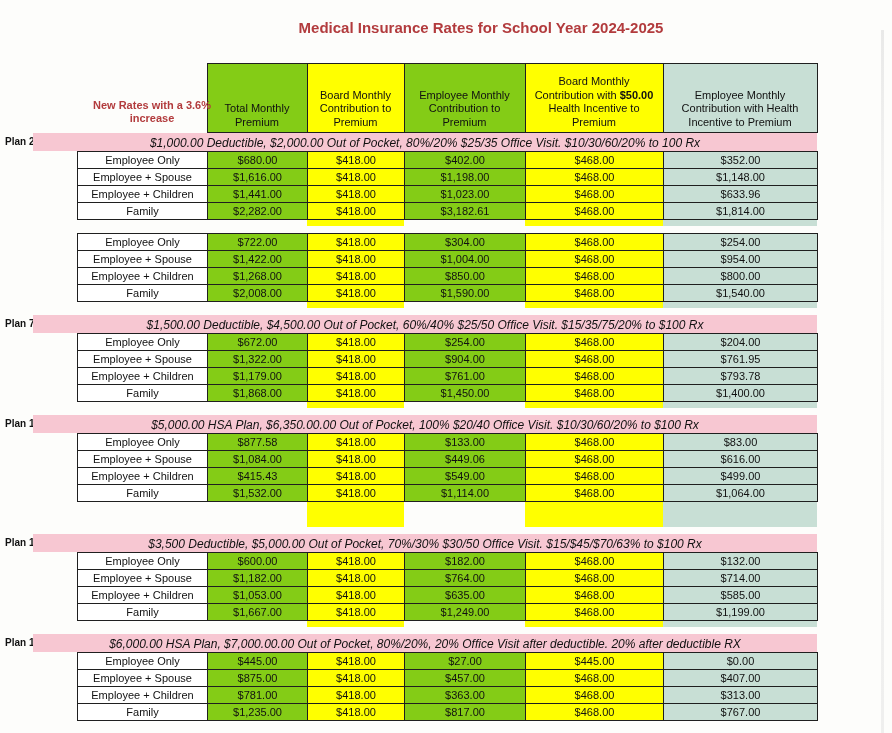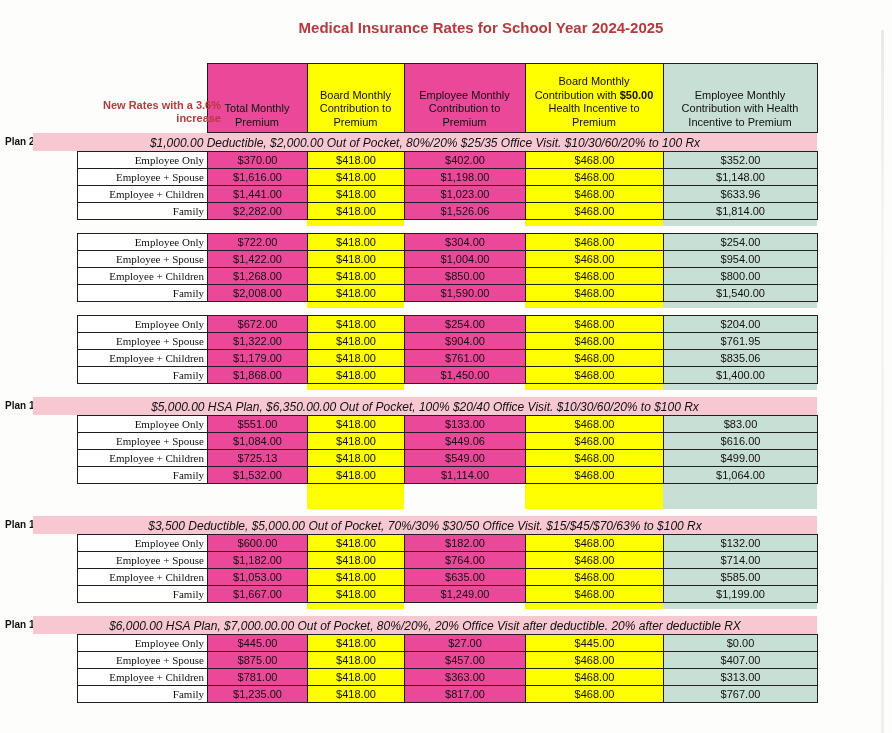--- a/index.html
+++ b/index.html
@@ -29,42 +29,42 @@
     box-sizing:border-box;
   }
   .sheet{
     position:relative;
     margin-left:77px;
     width:740px;
   }
   .note{
     position:absolute;
     left:6px;top:36px;width:138px;
-    text-align:right;
+    text-align:center;
     color:var(--red);
     font-weight:bold;
     font-size:11px;
     line-height:13px;
   }
   table{border-collapse:collapse;table-layout:fixed;width:740px;}
   col.c1{width:130px}col.c2{width:100px}col.c3{width:97px}
   col.c4{width:121px}col.c5{width:138px}col.c6{width:154px}
 
   .header-table{margin-top:23px;}
   .header-table td{
     border:1.5px solid var(--line);
     vertical-align:bottom;
     text-align:center;
     font-size:11px;
     line-height:13.5px;
     height:64px;
     padding:1px 2px 3px 2px;
   }
   .header-table td.spacer{border:none;background:transparent;}
-  .c-plain{background:#ec4899;}
+  .c-plain{background:#84cc16;}
   .c-yellow{background:var(--yellow);margin-top:24px;}
   .c-teal{background:var(--teal);}
 
   .plan-section{position:relative;margin-bottom:7px;}
   .banner-row{position:relative;height:18px;}
   .plan-label{
     position:absolute;left:-72px;top:0;width:66px;
     font-size:10px;font-weight:bold;line-height:18px;
   }
   .banner{
@@ -81,21 +81,21 @@
   }
   .rates-table td{
     border:1px solid var(--line);
     height:16px;
     font-size:11px;
     padding:0 3px;
     overflow:hidden;
     white-space:nowrap;
   }
   .rates-table{border:1.5px solid var(--line);}
-  .rates-table td.tier{text-align:right;background:#fff;font-family:Liberation Serif, serif;}
+  .rates-table td.tier{text-align:center;background:#fff;}
   .rates-table td.val{text-align:center;}
 
   .bleed{position:relative;height:6px;}
   .bleed.tall{height:25px;margin-bottom:0px;}
   .bleed div{position:absolute;top:0;bottom:0;}
   .bleed .b-y1{left:230px;width:97px;background:var(--yellow);}
   .bleed .b-y2{left:448px;width:138px;background:var(--yellow);}
   .bleed .b-t{left:586px;width:154px;background:var(--teal);}
 
   .scan-edge{
@@ -150,21 +150,21 @@
             <col class="c1">
             <col class="c2">
             <col class="c3">
             <col class="c4">
             <col class="c5">
             <col class="c6">
           </colgroup>
       <tbody>
   <tr>
     <td class="tier">Employee Only</td>
-    <td class="val c-plain">$370.00</td>
+    <td class="val c-plain">$680.00</td>
     <td class="val c-yellow">$418.00</td>
     <td class="val c-plain">$402.00</td>
     <td class="val c-yellow">$468.00</td>
     <td class="val c-teal">$352.00</td>
   </tr>
 
   <tr>
     <td class="tier">Employee + Spouse</td>
     <td class="val c-plain">$1,616.00</td>
     <td class="val c-yellow">$418.00</td>
@@ -179,21 +179,21 @@
     <td class="val c-yellow">$418.00</td>
     <td class="val c-plain">$1,023.00</td>
     <td class="val c-yellow">$468.00</td>
     <td class="val c-teal">$633.96</td>
   </tr>
 
   <tr>
     <td class="tier">Family</td>
     <td class="val c-plain">$2,282.00</td>
     <td class="val c-yellow">$418.00</td>
-    <td class="val c-plain">$1,526.06</td>
+    <td class="val c-plain">$3,182.61</td>
     <td class="val c-yellow">$468.00</td>
     <td class="val c-teal">$1,814.00</td>
   </tr>
 </tbody>
     </table>
     <div class="bleed">
       <div class="b-y1"></div>
       <div class="b-y2"></div>
       <div class="b-t"></div>
     </div>
@@ -248,20 +248,26 @@
 </tbody>
     </table>
     <div class="bleed">
       <div class="b-y1"></div>
       <div class="b-y2"></div>
       <div class="b-t"></div>
     </div>
   </div>
 
   <div class="plan-section">
+    <div class="banner-row">
+      <div class="plan-label">Plan 7</div>
+      <div class="banner">
+        <span class="banner-text">$1,500.00 Deductible, $4,500.00 Out of Pocket, 60%/40%  $25/50 Office Visit. $15/35/75/20% to $100 Rx</span>
+      </div>
+    </div>
     <table class="rates-table">
       <colgroup>
             <col class="c1">
             <col class="c2">
             <col class="c3">
             <col class="c4">
             <col class="c5">
             <col class="c6">
           </colgroup>
       <tbody>
@@ -282,21 +288,21 @@
     <td class="val c-yellow">$468.00</td>
     <td class="val c-teal">$761.95</td>
   </tr>
 
   <tr>
     <td class="tier">Employee + Children</td>
     <td class="val c-plain">$1,179.00</td>
     <td class="val c-yellow">$418.00</td>
     <td class="val c-plain">$761.00</td>
     <td class="val c-yellow">$468.00</td>
-    <td class="val c-teal">$835.06</td>
+    <td class="val c-teal">$793.78</td>
   </tr>
 
   <tr>
     <td class="tier">Family</td>
     <td class="val c-plain">$1,868.00</td>
     <td class="val c-yellow">$418.00</td>
     <td class="val c-plain">$1,450.00</td>
     <td class="val c-yellow">$468.00</td>
     <td class="val c-teal">$1,400.00</td>
   </tr>
@@ -321,39 +327,39 @@
             <col class="c1">
             <col class="c2">
             <col class="c3">
             <col class="c4">
             <col class="c5">
             <col class="c6">
           </colgroup>
       <tbody>
   <tr>
     <td class="tier">Employee Only</td>
-    <td class="val c-plain">$551.00</td>
+    <td class="val c-plain">$877.58</td>
     <td class="val c-yellow">$418.00</td>
     <td class="val c-plain">$133.00</td>
     <td class="val c-yellow">$468.00</td>
     <td class="val c-teal">$83.00</td>
   </tr>
 
   <tr>
     <td class="tier">Employee + Spouse</td>
     <td class="val c-plain">$1,084.00</td>
     <td class="val c-yellow">$418.00</td>
     <td class="val c-plain">$449.06</td>
     <td class="val c-yellow">$468.00</td>
     <td class="val c-teal">$616.00</td>
   </tr>
 
   <tr>
     <td class="tier">Employee + Children</td>
-    <td class="val c-plain">$725.13</td>
+    <td class="val c-plain">$415.43</td>
     <td class="val c-yellow">$418.00</td>
     <td class="val c-plain">$549.00</td>
     <td class="val c-yellow">$468.00</td>
     <td class="val c-teal">$499.00</td>
   </tr>
 
   <tr>
     <td class="tier">Family</td>
     <td class="val c-plain">$1,532.00</td>
     <td class="val c-yellow">$418.00</td>

